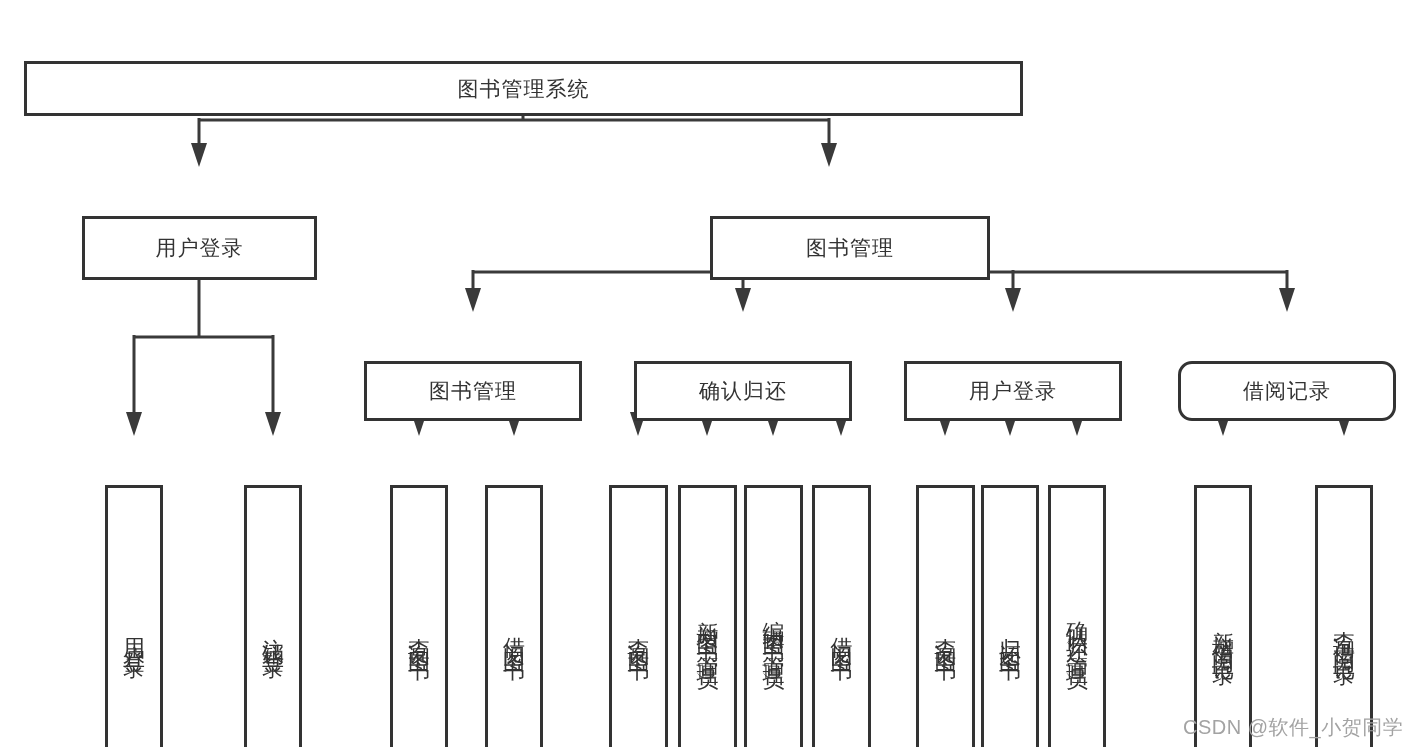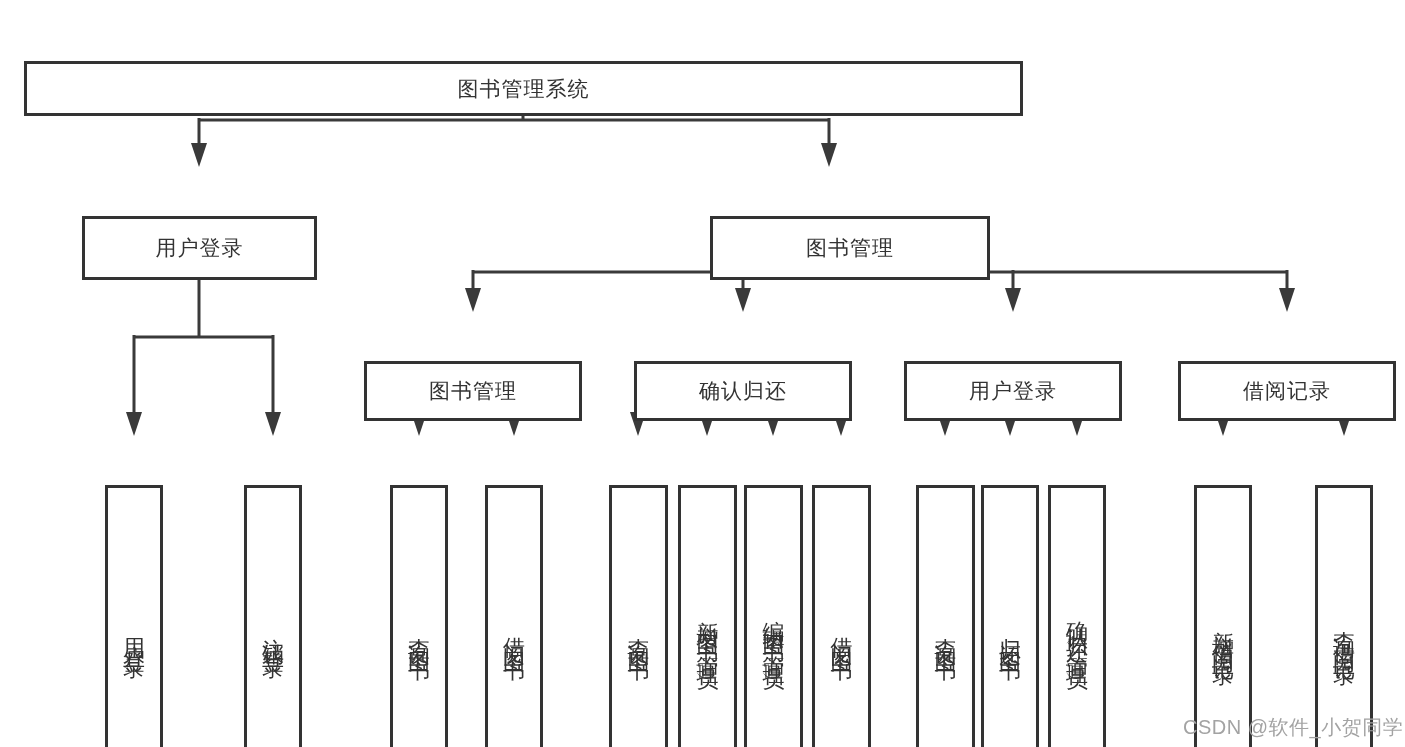--- a/index.html
+++ b/index.html
@@ -109,21 +109,21 @@
 
   <div class="node h lvl3" style="left:364px;">
     <span>图书管理</span>
   </div>
   <div class="node h lvl3" style="left:634px;">
     <span>确认归还</span>
   </div>
   <div class="node h lvl3" style="left:904px;">
     <span>用户登录</span>
   </div>
-  <div class="node h lvl3" style="left:1178px;">
+  <div class="node h lvl3" style="left:1178px;border-radius:14px;">
     <span>借阅记录</span>
   </div>
 
   <div class="node v" style="left:105px;">
     <span>用户登录</span>
   </div>
   <div class="node v" style="left:244px;">
     <span>注销登录</span>
   </div>
 

